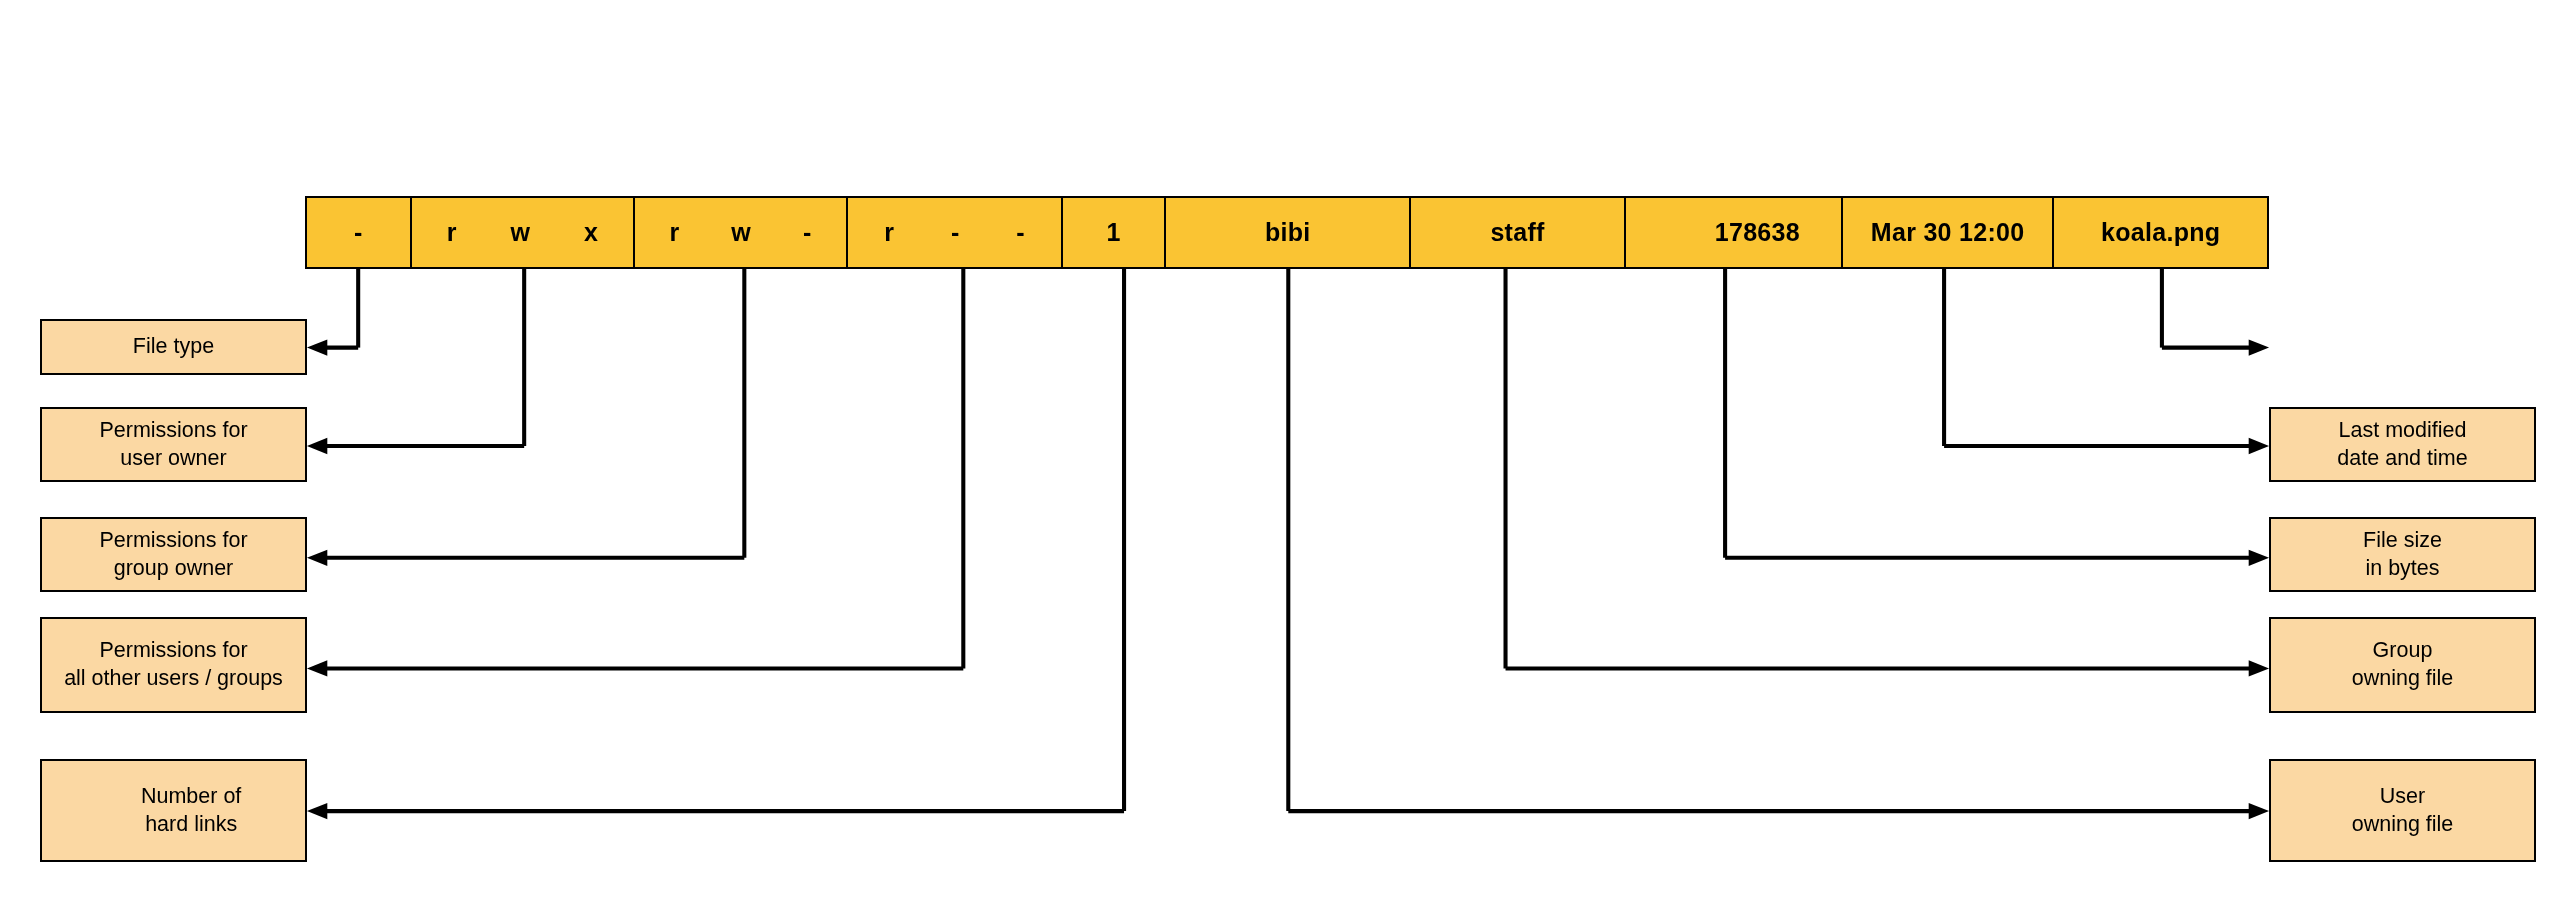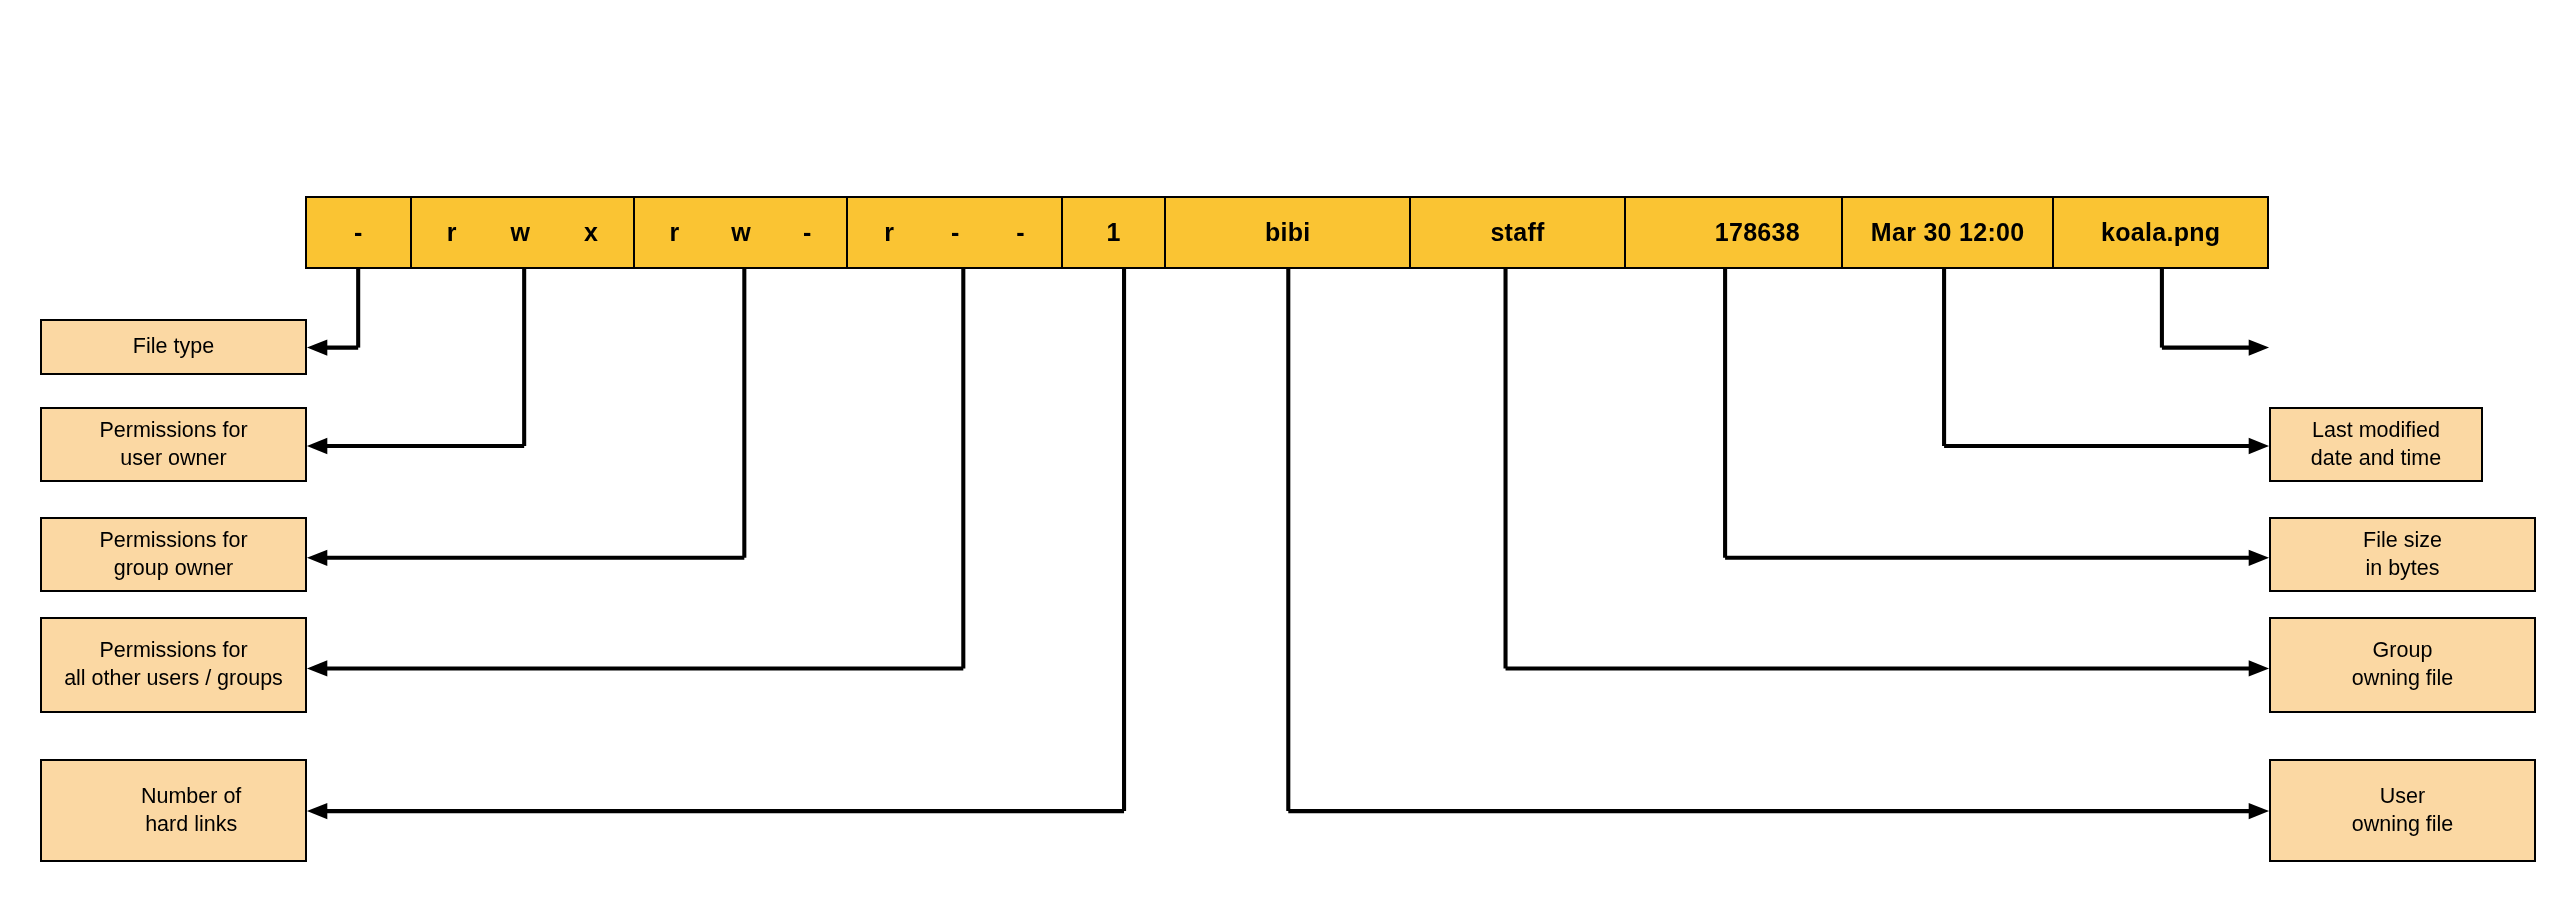--- a/index.html
+++ b/index.html
@@ -212,21 +212,21 @@
     <span class="ln">Permissions for</span>
     <span class="ln">all other users / groups</span>
   </div>
 
   <div class="label-box" style="left:40px; top:759px; width:267px; height:103px;padding-left:40px;">
     <span class="ln">Number of</span>
     <span class="ln">hard links</span>
   </div>
 
 
-  <div class="label-box" style="left:2269px; top:407px; width:214px; height:75px;">
+  <div class="label-box" style="left:2269px; top:407px; width:267px; height:75px;">
     <span class="ln">Last modified</span>
     <span class="ln">date and time</span>
   </div>
 
   <div class="label-box" style="left:2269px; top:517px; width:267px; height:75px;">
     <span class="ln">File size</span>
     <span class="ln">in bytes</span>
   </div>
 
   <div class="label-box" style="left:2269px; top:617px; width:267px; height:96px;">

